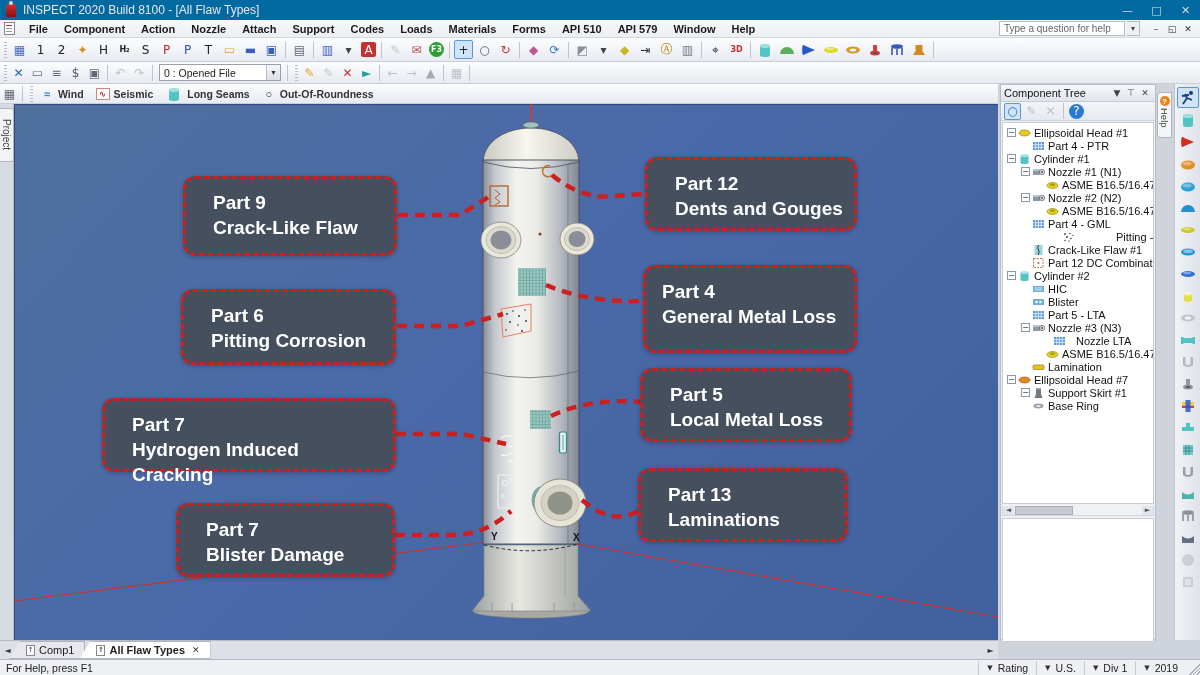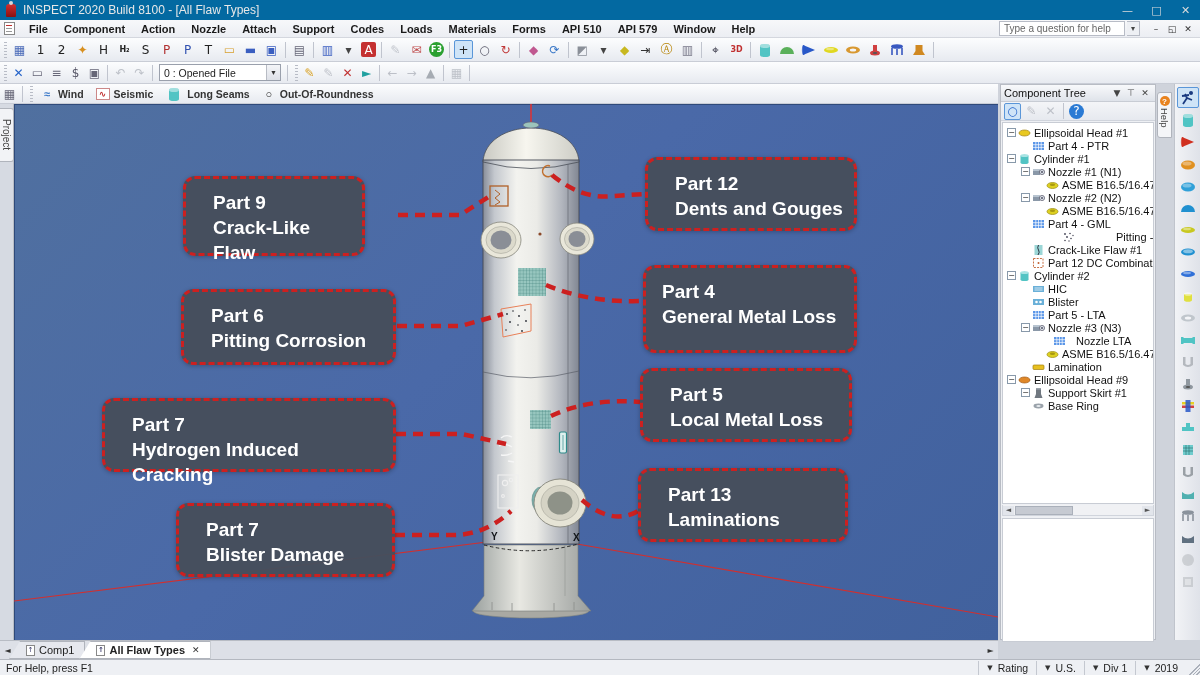--- a/index.html
+++ b/index.html
@@ -412,21 +412,21 @@
         <path d="M538 71 Q568 96 600 92 L631 90"></path>
         <path d="M383 222 L447 222 L489 210"></path>
         <path d="M532 181 Q575 199 629 197"></path>
         <path d="M382 330 L448 330 L492 340"></path>
         <path d="M537 312 Q575 294 626 298"></path>
         <path d="M381 431 L436 431 Q470 432 497 407"></path>
         <path d="M568 396 Q598 422 624 407"></path>
       </g>
     </svg>
     <div id="callouts">
-        <div class="callout" style="left: 169px; top: 72px; width: 182px; height: 80px;">
+        <div class="callout" style="left: 169px; top: 72px; width: 214px; height: 80px;">
           <div>Part 9</div>
           <div>Crack-Like Flaw</div>
         </div>
         <div class="callout" style="left: 631px; top: 53px; width: 212px; height: 74px;">
           <div>Part 12</div>
           <div>Dents and Gouges</div>
         </div>
         <div class="callout" style="left: 167px; top: 185px; width: 215px; height: 76px;">
           <div>Part 6</div>
           <div>Pitting Corrosion</div>
@@ -635,21 +635,21 @@
           <span class="ticon"><svg width="13" height="12" viewBox="0 0 13 12">
               <rect x="1" y="4" width="11" height="4.5" rx="1" fill="#e8c020" stroke="#a08010" stroke-width=".7"></rect>
             </svg></span>
           <span class="tlabel">Lamination</span>
         </div>
         <div class="trow" style="padding-left: 4px;">
           <span class="texp">−</span>
           <span class="ticon"><svg width="13" height="12" viewBox="0 0 13 12">
               <ellipse cx="6.5" cy="6" rx="5.5" ry="3" fill="#e08828" stroke="#a05810" stroke-width=".7"></ellipse>
             </svg></span>
-          <span class="tlabel">Ellipsoidal Head #9</span>
+          <span class="tlabel">Ellipsoidal Head #7</span>
         </div>
         <div class="trow" style="padding-left: 18px;">
           <span class="texp">−</span>
           <span class="ticon"><svg width="13" height="12" viewBox="0 0 13 12">
               <path d="M4 1 H9 V7 L10.5 11 H2.5 L4 7 Z" fill="#707880"></path>
               <rect x="4" y="1" width="5" height="1.6" fill="#98a0a8"></rect>
             </svg></span>
           <span class="tlabel">Support Skirt #1</span>
         </div>
         <div class="trow" style="padding-left: 18px; text-align: right;">

